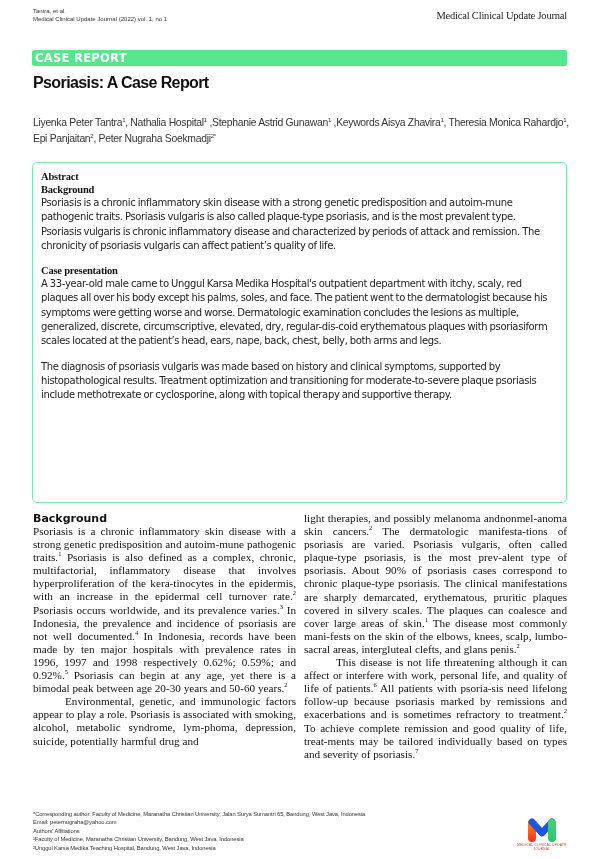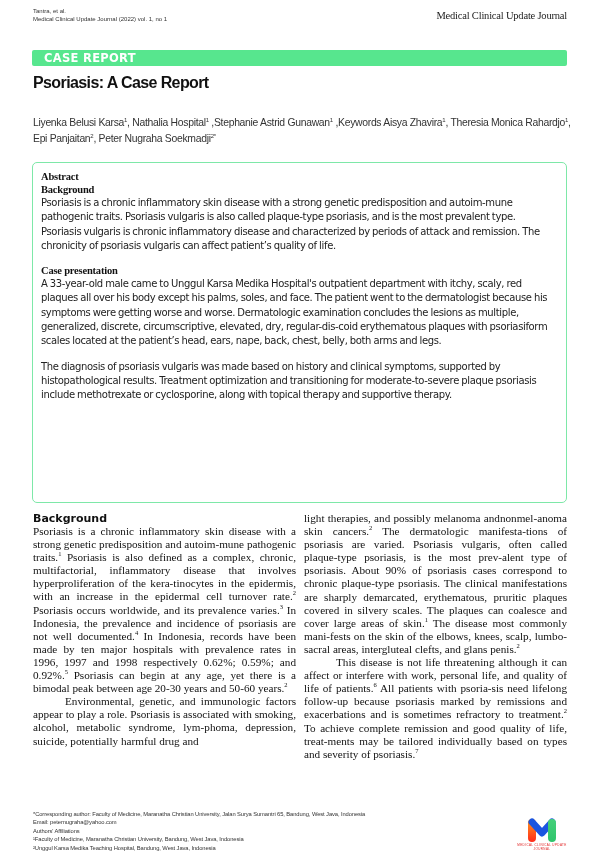--- a/index.html
+++ b/index.html
@@ -3,21 +3,21 @@
 <meta charset="utf-8">
 <style>
   * { box-sizing: border-box; margin: 0; padding: 0; }
   html, body { width: 600px; height: 859px; background: #ffffff; overflow: hidden; }
   body { position: relative; color: #1a1a1a; font-family: "Liberation Sans", sans-serif; }
 
   .running-head { position: absolute; left: 33px; top: 7px; font-size: 6px; line-height: 8px; color: #333; font-family: "Liberation Sans", sans-serif; }
   .journal-name { position: absolute; right: 33px; top: 10px; font-size: 10.5px; color: #222; font-family: Liberation Serif, serif; letter-spacing: -0.2px; margin-left: 44px; }
 
   .banner { position: absolute; left: 32px; top: 50px; width: 535px; height: 16px; background: #57e68e; border-radius: 2px; }
-  .banner span { display: block; color: #ffffff; font-weight: bold; font-size: 11.5px; line-height: 16px; padding-left: 12px; font-family: "DejaVu Sans", sans-serif; letter-spacing: 0.3px; }
+  .banner span { display: block; color: #ffffff; font-weight: bold; font-size: 11.5px; line-height: 16px; padding-left: 3px; font-family: "DejaVu Sans", sans-serif; letter-spacing: 0.3px; }
 
   .title { position: absolute; left: 33px; top: 74px; font-size: 16px; font-weight: bold; color: #111; font-family: "Liberation Sans", sans-serif; letter-spacing: -0.6px; }
   .authors { position: absolute; left: 33px; top: 114px; width: 540px; font-size: 10.4px; line-height: 13.5px; color: #333; font-family: "Liberation Sans", sans-serif; letter-spacing: -0.3px; }
   .authors sup { font-size: 6px; }
 
   .abstract-box { position: absolute; left: 32px; top: 162px; width: 535px; height: 341px; border: 1.5px solid #7ee8a8; border-radius: 5px; padding: 7px 8px 0 8px; }
   .abstract-box .ab-h { font-family: Liberation Serif, serif; font-weight: bold; font-size: 10.5px; line-height: 13px; color: #111; letter-spacing: -0.2px; }
   .abstract-box .ab-p { font-family: "DejaVu Sans", sans-serif; font-size: 10px; line-height: 14.3px; color: #222; letter-spacing: -0.35px; word-spacing: -0.5px; }
   .abstract-box .gap { height: 11px; }
   .abstract-box .kw-label { font-weight: bold; }
@@ -44,21 +44,21 @@
   <div>Medical Clinical Update Journal (2022) vol. 1, no 1</div>
 </div>
 <div class="journal-name">Medical Clinical Update Journal</div>
 
 <div class="banner">
   <span>CASE REPORT</span>
 </div>
 
 <h1 class="title">Psoriasis: A Case Report</h1>
 
-<div class="authors" id="author-list"><span>Liyenka Belusi Karsa</span><sup>1</sup>, <span>Nathalia Hospital</span><sup>1</sup> ,<span>Stephanie Astrid Gunawan</span><sup>1</sup> ,<span>Keywords Aisya Zhavira</span><sup>1</sup>, <span>Theresia Monica Rahardjo</span><sup>1</sup>, <span>Epi Panjaitan</span><sup>2</sup>, <span>Peter Nugraha Soekmadji</span><sup>2*</sup></div>
+<div class="authors" id="author-list"><span>Liyenka Peter Tantra</span><sup>1</sup>, <span>Nathalia Hospital</span><sup>1</sup> ,<span>Stephanie Astrid Gunawan</span><sup>1</sup> ,<span>Keywords Aisya Zhavira</span><sup>1</sup>, <span>Theresia Monica Rahardjo</span><sup>1</sup>, <span>Epi Panjaitan</span><sup>2</sup>, <span>Peter Nugraha Soekmadji</span><sup>2*</sup></div>
 
 <div class="abstract-box">
   <div class="ab-h">Abstract</div>
   <div class="ab-h">Background</div>
   <p class="ab-p">Psoriasis is a chronic inflammatory skin disease with a strong genetic predisposition and autoim-mune pathogenic traits. Psoriasis vulgaris is also called plaque-type psoriasis, and is the most prevalent type. Psoriasis vulgaris is chronic inflammatory disease and characterized by periods of attack and remission. The chronicity of psoriasis vulgaris can affect patient’s quality of life.</p>
   <div class="gap"></div>
   <div class="ab-h">Case presentation</div>
   <p class="ab-p">A 33-year-old male came to Unggul Karsa Medika Hospital's outpatient department with itchy, scaly, red plaques all over his body except his palms, soles, and face. The patient went to the dermatologist because his symptoms were getting worse and worse. Dermatologic examination concludes the lesions as multiple, generalized, discrete, circumscriptive, elevated, dry, regular-dis-coid erythematous plaques with psoriasiform scales located at the patient’s head, ears, nape, back, chest, belly, both arms and legs.</p>
   <div class="gap"></div>
   <p class="ab-p">The diagnosis of psoriasis vulgaris was made based on history and clinical symptoms, supported by histopathological results. Treatment optimization and transitioning for moderate-to-severe plaque psoriasis include methotrexate or cyclosporine, along with topical therapy and supportive therapy.</p>

